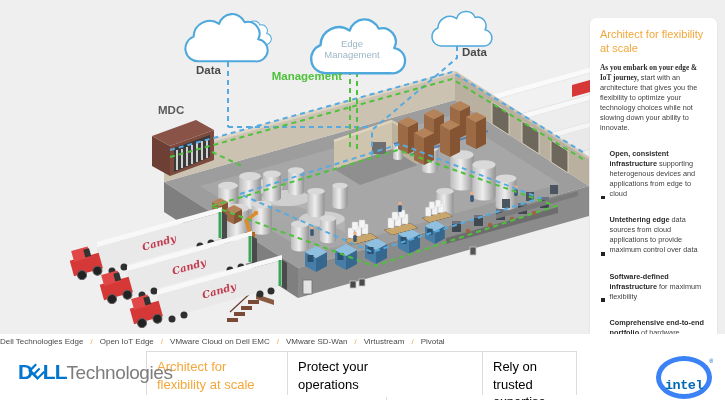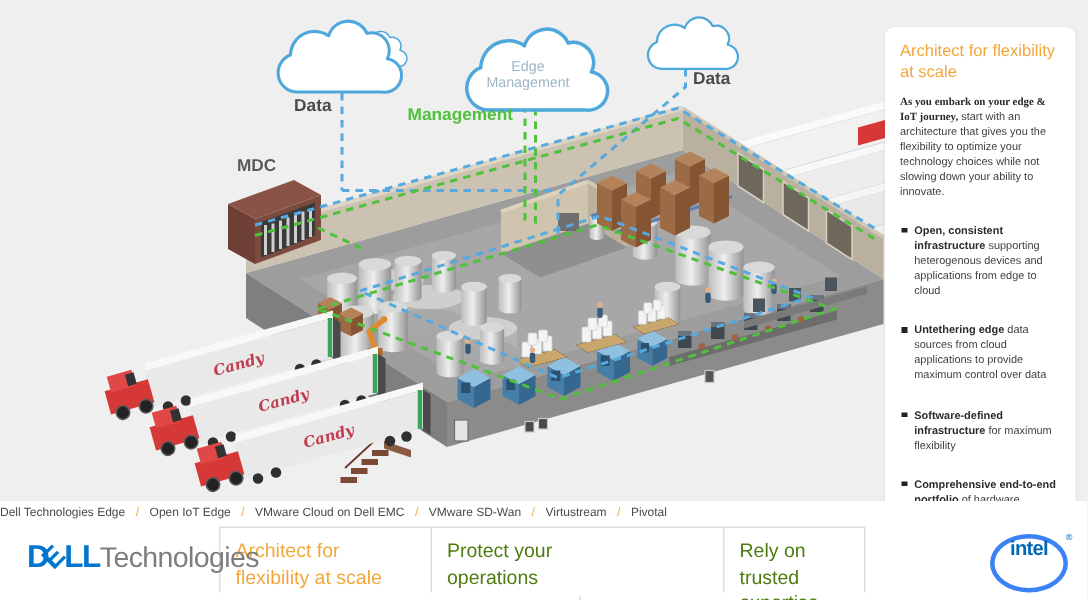--- a/index.html
+++ b/index.html
@@ -13,47 +13,47 @@
   #scene{position:absolute;left:0;top:0;width:725px;height:340px;}
   
   .side-card{
     position:absolute;left:590px;top:18px;width:127px;box-sizing:border-box;
     background:#ffffff;border-radius:6px;padding:10px 9px 12px 10px;
     box-shadow:0 1px 3px rgba(0,0,0,.08);
   }
   .side-title{color:#F3A73B;font-size:11px;line-height:1.25;font-weight:400;margin:0 0 7px 0;}
   .side-intro{font-size:7.3px;line-height:1.38;color:#3f3f3f;margin:0 0 7px 0;}
   .side-intro b{color:#2b2b2b;font-family:Liberation Serif, serif;}
-  .bullet{display:flex;margin:16px 0 6px 0;}
+  .bullet{display:flex;margin:16px 0 6px 0;align-items:flex-end;}
   .bullet .sq{flex:0 0 auto;width:3.5px;height:3.5px;background:#222;margin:3px 5px 0 1px;}
   .bullet .bt{font-size:7.3px;line-height:1.38;color:#3f3f3f;}
   .bullet .bt b{color:#2b2b2b;}
   
   .footer{position:absolute;left:0;top:334px;width:725px;height:66px;background:#ffffff;}
   .links-row{position:absolute;left:0;top:3px;width:725px;font-size:8px;color:#4a4a4a;}
   .links-row .sep{color:#F0A843;margin:0 7px;}
   .tab-strip{
     position:absolute;left:146px;top:17px;width:431px;height:44px;
     border-top:1px solid #dcdcdc;display:flex;box-sizing:border-box;
   }
   .tab{
     box-sizing:border-box;border-left:1px solid #dcdcdc;padding:6px 10px 0 10px;
-    font-size:13px;line-height:1.35;color:#4d7c0f;cursor:pointer;
+    font-size:13px;line-height:1.35;color:#000000;cursor:pointer;
   }
   .tab:last-child{border-right:1px solid #dcdcdc;}
   .tab.active{color:#F3A73B;}
   .t0{width:141px;} .t1{width:99px;} .t2{width:96px;margin-top:45px;} .t3{width:95px;}
   
   .dell{position:absolute;left:18px;top:26px;white-space:nowrap;}
   .dell .d{color:#0076CE;font-weight:700;font-size:21px;letter-spacing:-1px;}
   .dell .e{display:inline-block;transform:rotate(-45deg) translate(0,-1px);color:#0076CE;font-weight:700;font-size:19px;margin:0 -1px;}
   .dell .tech{color:#7d7d7d;font-size:19px;letter-spacing:-0.4px;}
   
   .intel{position:absolute;right:13px;top:22px;width:46px;height:33px;
-    border:3px solid #3b82f6;border-radius:50%;display:flex;align-items:flex-start;justify-content:center;}
+    border:5px solid #3b82f6;border-radius:50%;display:flex;align-items:flex-end;justify-content:center;font-family:Liberation Mono, monospace;}
   .intel .txt{color:#0068B5;font-size:13.5px;font-weight:700;letter-spacing:-0.5px;transform:translateY(-1px);}
   .intel .reg{position:absolute;top:-3px;right:-6px;font-size:6px;color:#0068B5;}
 </style>
 </head>
 <body>
 
 <svg id="scene" viewBox="0 0 725 340">
   <defs>
     <linearGradient id="mg" x1="0" y1="0" x2="1" y2="0">
       <stop offset="0" stop-color="#bdbdbd"></stop>

